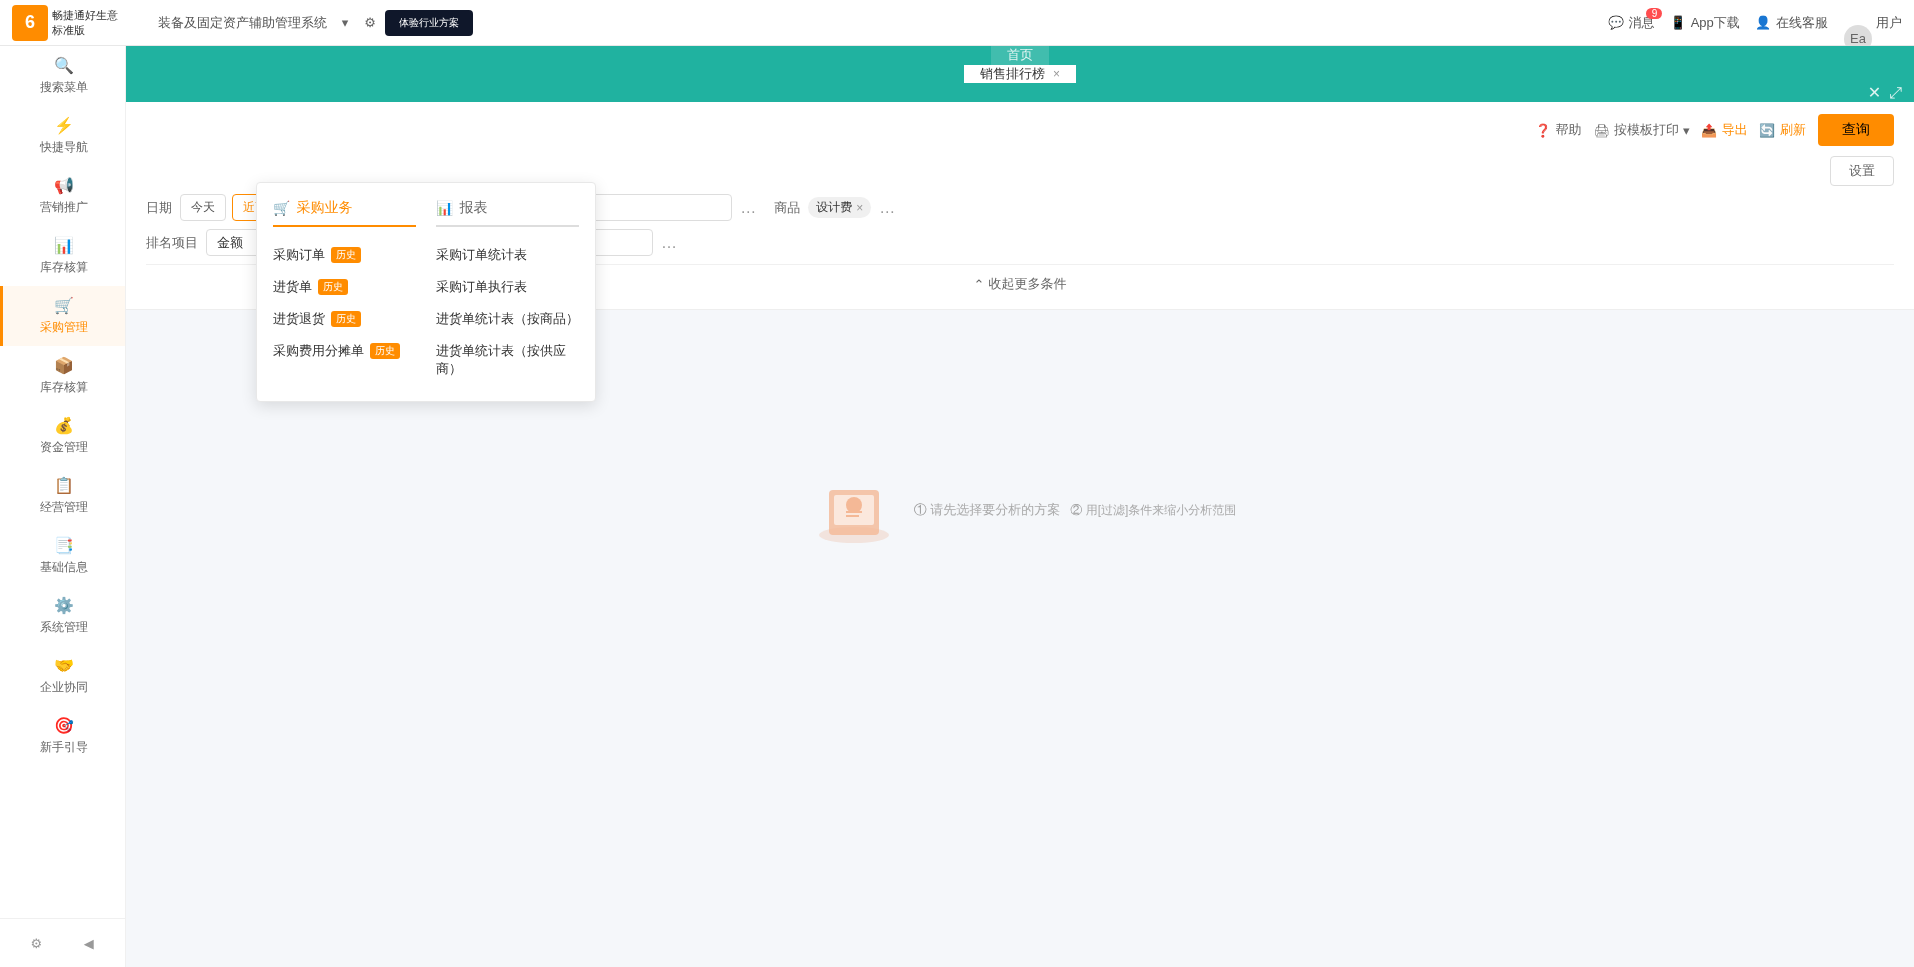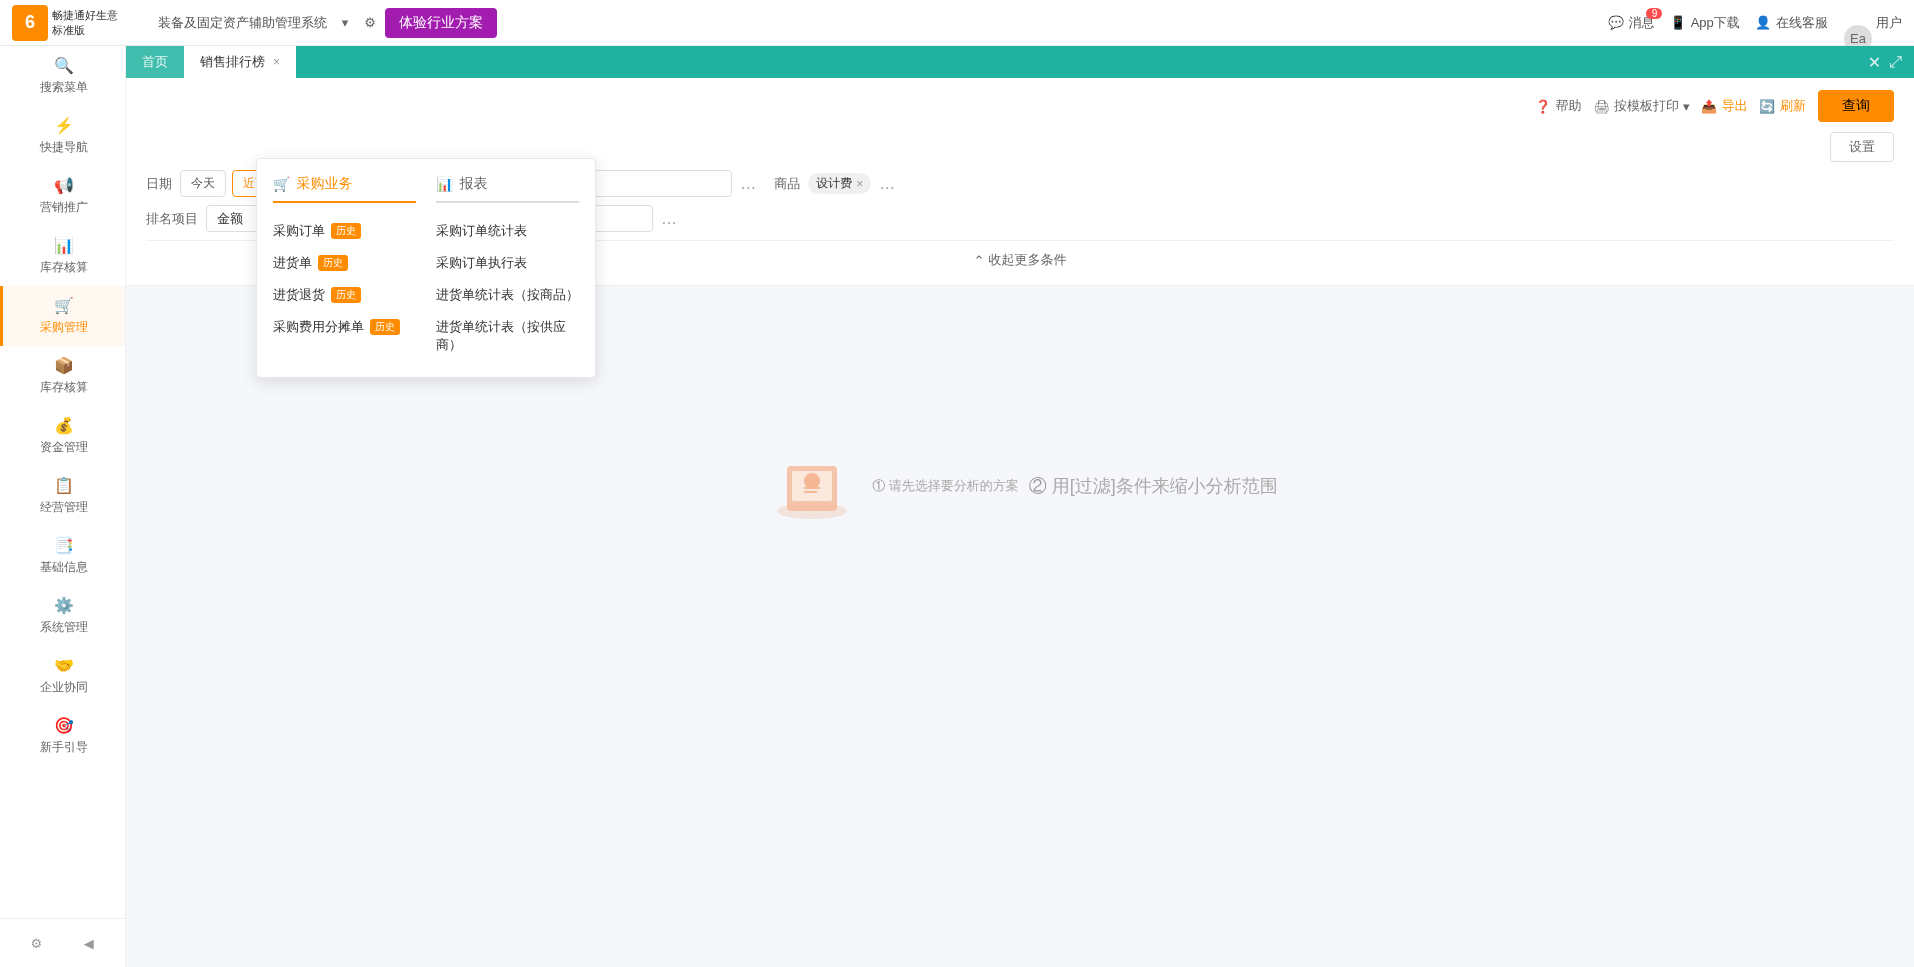--- a/index.html
+++ b/index.html
@@ -4,32 +4,32 @@
   <style>
     * { margin: 0; padding: 0; box-sizing: border-box; }
     body { font-family: "Microsoft YaHei", "PingFang SC", sans-serif; font-size: 13px; background: #f5f5f5; color: #333; overflow: hidden; }
 
     
     .app-wrapper { display: flex; flex-direction: column; height: 967px; width: 1914px; }
     .top-bar { height: 46px; background: #fff; display: flex; align-items: center; padding: 0 12px; border-bottom: 1px solid #e8e8e8; flex-shrink: 0; }
     .main-area { display: flex; flex: 1; overflow: hidden; }
     .sidebar { width: 126px; background: #fff; border-right: 1px solid #f0f0f0; display: flex; flex-direction: column; flex-shrink: 0; }
     .content-area { flex: 1; display: flex; flex-direction: column; overflow: hidden; }
-    .tab-bar { height: 32px; background: #20b2a0; display: flex; align-items: center; flex-shrink: 0; }
+    .tab-bar { height: 56px; background: #20b2a0; display: flex; align-items: center; flex-shrink: 0; flex-direction: column; }
     .page-content { flex: 1; background: #f5f7fa; padding: 0; overflow: hidden; position: relative; }
 
     
     .top-bar-logo { display: flex; align-items: center; width: 126px; }
     .logo-icon { width: 36px; height: 36px; background: #ff8c00; border-radius: 4px; display: flex; align-items: center; justify-content: center; color: #fff; font-size: 18px; font-weight: bold; margin-right: 4px; }
     .logo-text { font-size: 11px; color: #333; line-height: 1.3; }
     .top-bar-center { flex: 1; display: flex; align-items: center; padding-left: 20px; }
     .system-name { font-size: 13px; color: #555; margin-right: 8px; }
     .dropdown-arrow { width: 20px; height: 20px; display: flex; align-items: center; justify-content: center; cursor: pointer; color: #666; }
     .settings-icon-btn { width: 30px; height: 30px; display: flex; align-items: center; justify-content: center; cursor: pointer; color: #666; }
-    .industry-btn { background: #a21caf; color: #fff; border: none; padding: 6px 14px; border-radius: 4px; cursor: pointer; font-size: 14px; }
+    .industry-btn { background: #0f172a; color: #fff; border: none; padding: 6px 14px; border-radius: 4px; cursor: pointer; font-size: 10px; }
     .top-bar-right { display: flex; align-items: center; gap: 16px; margin-left: auto; }
     .top-bar-action { display: flex; align-items: center; gap: 4px; color: #555; cursor: pointer; font-size: 13px; }
     .notification-wrapper { position: relative; }
     .badge { position: absolute; top: -6px; right: -8px; background: #ff4d4f; color: #fff; border-radius: 10px; font-size: 10px; padding: 0 4px; min-width: 16px; text-align: center; }
     .user-avatar { width: 28px; height: 28px; border-radius: 50%; background: #ddd; display: flex; align-items: center; justify-content: center; color: #666; margin-top: 32px; }
 
     
     .sidebar-item { display: flex; flex-direction: column; align-items: center; justify-content: center; padding: 10px 0; cursor: pointer; color: #666; font-size: 12px; gap: 4px; border-left: 3px solid transparent; }
     .sidebar-item.active { color: #ff8c00; background: #fff8f0; border-left-color: #ff8c00; }
     .sidebar-icon { font-size: 16px; }
@@ -63,21 +63,21 @@
     .time-btn { border: 1px solid #ddd; border-radius: 4px; padding: 4px 10px; font-size: 12px; cursor: pointer; background: #fff; color: #555; }
     .time-btn.active { border-color: #ff8c00; color: #ff8c00; }
     .collapse-btn { display: flex; align-items: center; justify-content: center; gap: 4px; color: #666; cursor: pointer; font-size: 13px; background: #fff; border: none; padding: 4px 8px; }
     .filter-divider { border: none; border-top: 1px solid #f0f0f0; margin: 6px 0; }
     .dots-btn { color: #999; cursor: pointer; letter-spacing: 2px; font-size: 16px; }
 
     
     .empty-state { display: flex; flex-direction: row; align-items: center; justify-content: center; height: 400px; color: #999; gap: 10px; }
     .empty-icon { width: 100px; height: 80px; position: relative; }
     .empty-text { font-size: 13px; color: #aaa; }
-    .empty-hint { font-size: 18px; color: #aaa; }
+    .empty-hint { font-size: 12px; color: #aaa; }
 
     
     .dropdown-menu { position: absolute; top: 80px; left: 130px; background: #fff; border: 1px solid #e8e8e8; border-radius: 4px; box-shadow: 0 4px 16px rgba(0,0,0,0.12); z-index: 1000; width: 340px; padding: 16px; display: flex; gap: 20px; }
     .menu-section { flex: 1; }
     .menu-section-title { display: flex; align-items: center; gap: 6px; color: #ff8c00; font-size: 14px; font-weight: 500; margin-bottom: 12px; padding-bottom: 8px; border-bottom: 2px solid #ff8c00; }
     .menu-section-title-gray { display: flex; align-items: center; gap: 6px; color: #666; font-size: 14px; font-weight: 500; margin-bottom: 12px; padding-bottom: 8px; border-bottom: 2px solid #ddd; }
     .menu-item { display: flex; align-items: center; gap: 6px; padding: 7px 0; cursor: pointer; color: #333; font-size: 13px; }
     .menu-badge { background: #ff8c00; color: #fff; font-size: 10px; padding: 1px 5px; border-radius: 3px; font-family: Liberation Mono, monospace; }
   </style>
 </head>

